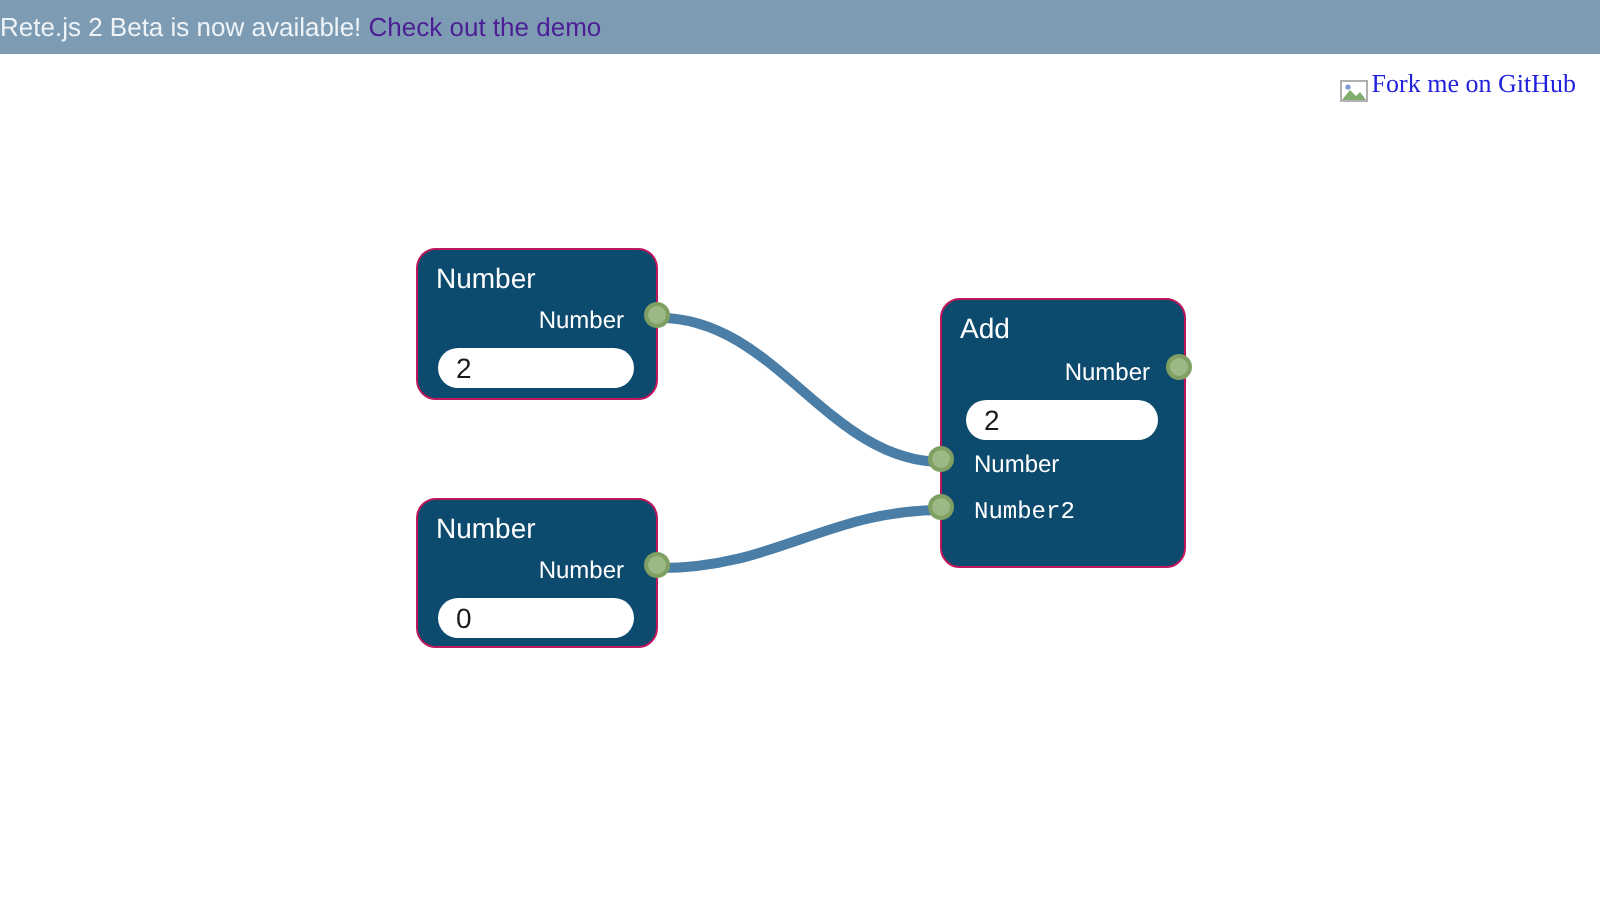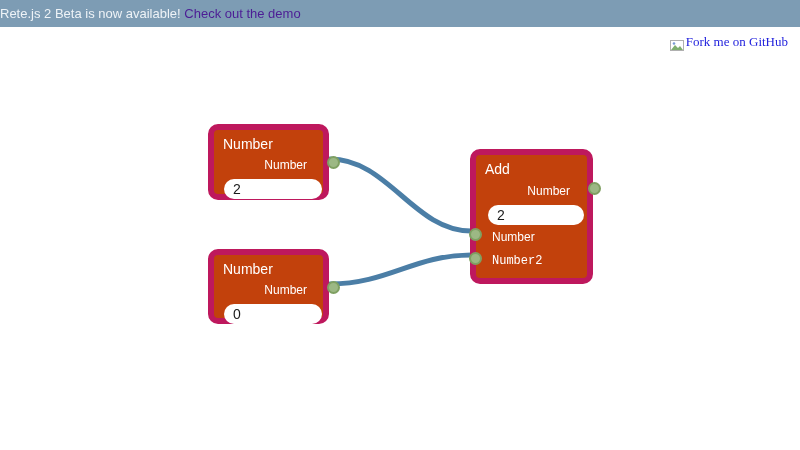--- a/index.html
+++ b/index.html
@@ -53,22 +53,22 @@
   }
   .conn-layer {
     position: absolute; left: 0; top: 0;
     width: 800px; height: 450px;
     pointer-events: none;
     z-index: 1;
   }
   
   .node {
     position: absolute;
-    background: #c2410c;
-    border: 6px solid #be185d;
+    background: #0c4a6e;
+    border: 1px solid #be185d;
     border-radius: 10px;
     color: #ffffff;
     z-index: 2;
     cursor: move;
   }
   .node-title {
     position: absolute; left: 9px; top: 6px;
     font-size: 14px;
   }
   .io-label {

